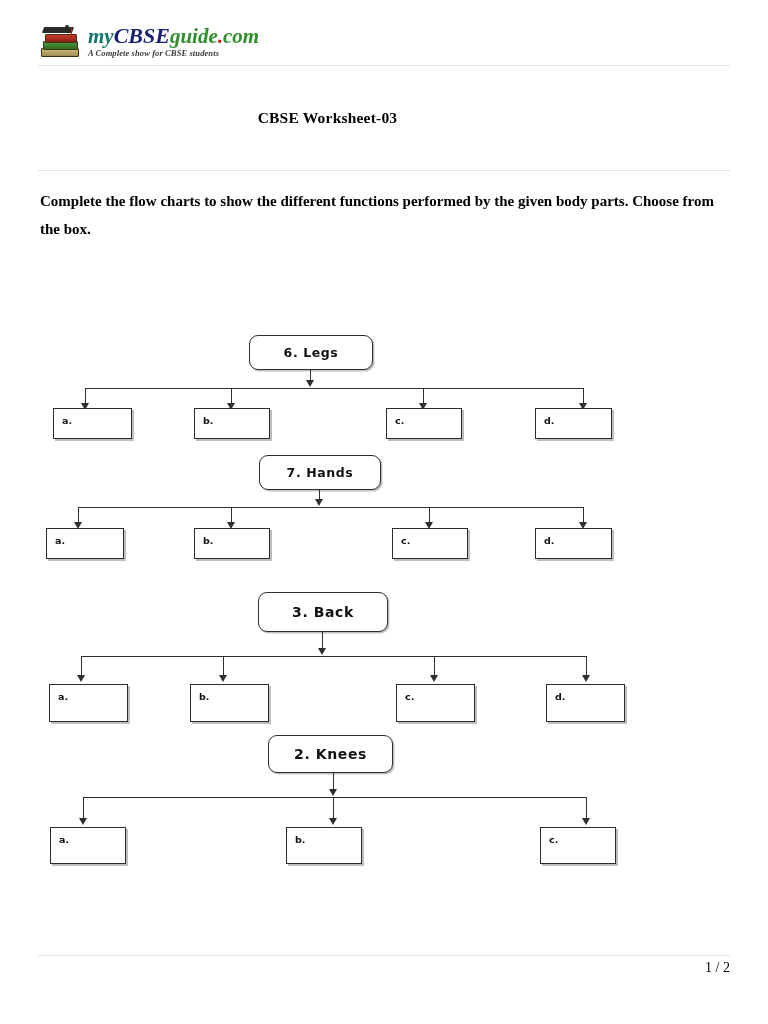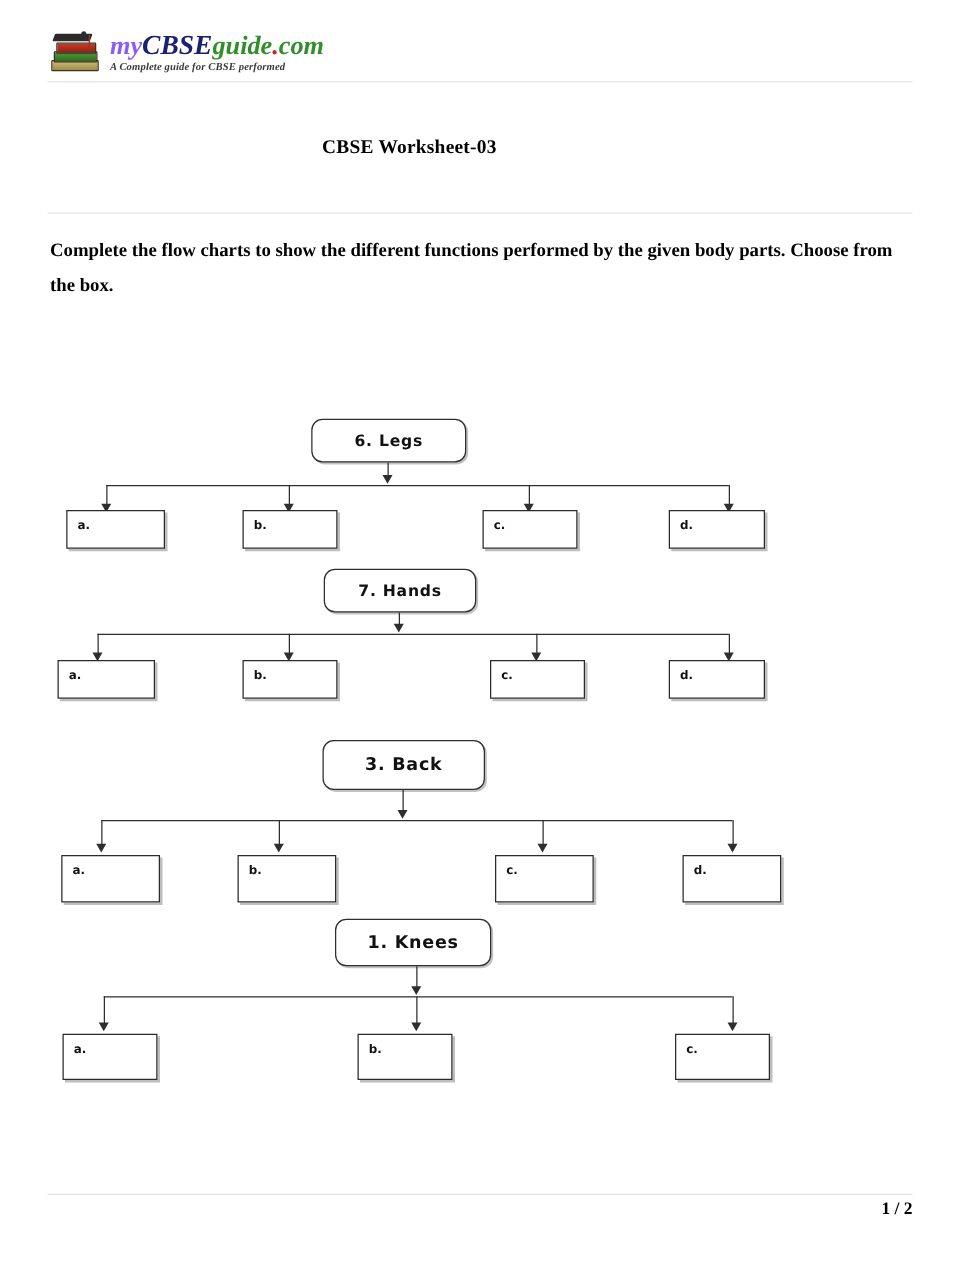--- a/index.html
+++ b/index.html
@@ -72,21 +72,21 @@
     margin-left: 6px;
     line-height: 1.05;
   }
   .logo-title {
     font-family: "Liberation Serif", serif;
     font-style: italic;
     font-weight: bold;
     font-size: 21px;
     white-space: nowrap;
   }
-  .lt-my     { color: #8b5cf6; }
+  .lt-my     { color: #0f766e; }
   .lt-cbse   { color: #1b2170; font-size: 22px; }
   .lt-guide  { color: #2f8f2a; }
   .lt-dot    { color: #cf2020; }
   .lt-com    { color: #2f8f2a; text-align: center; }
   .logo-tag {
     font-family: "Liberation Serif", serif;
     font-style: italic;
     font-weight: bold;
     font-size: 8.5px;
     color: #3a3a3a;
@@ -212,41 +212,41 @@
   }
   .footer-link {
     color: #1414d8;
     text-decoration: underline;
   }
   .page-num {
     position: absolute;
     right: 38px;
     top: 960px;
     font-family: "Liberation Serif", serif;
-    font-weight: bold;
+    font-weight: normal;
     font-size: 14px;
   }
 </style>
 </head>
 <body>
 
 <div class="page">
 
   <div class="header">
     <div class="logo-mark">
       <div class="book book-b1"></div>
       <div class="book book-b2"></div>
       <div class="book book-b3"></div>
       <div class="cap-board"></div>
       <div class="cap-knob"></div>
       <div class="cap-tassel"></div>
     </div>
     <div class="logo-text">
       <div class="logo-title"><span class="lt-my">my</span><span class="lt-cbse">CBSE</span><span class="lt-guide">guide</span><span class="lt-dot">.</span><span class="lt-com">com</span></div>
-      <div class="logo-tag">A Complete guide for CBSE performed</div>
+      <div class="logo-tag">A Complete show for CBSE students</div>
     </div>
   </div>
   <div class="rule rule-top"></div>
 
   <div class="doc-title doc-title-1">CBSE Worksheet-03</div>
   <div class="rule rule-title"></div>
 
   <div class="instruction">Complete the flow charts to show the different functions performed by the given body parts. Choose from the box.</div>
 
 
@@ -331,21 +331,21 @@
     </div>
     <div class="leaf-box" style="left:396px; top:684px; width:79px; height:38px;">
       <span class="leaf-label">c.</span>
     </div>
     <div class="leaf-box" style="left:546px; top:684px; width:79px; height:38px;">
       <span class="leaf-label">d.</span>
     </div>
   </div>
 
   <div class="chart">
-    <div class="node-head" style="left:268px; top:735px; width:125px; height:38px; font-size:14px;">1. Knees</div>
+    <div class="node-head" style="left:268px; top:735px; width:125px; height:38px; font-size:14px;">2. Knees</div>
     <div class="vline" style="left:333px; top:773px; height:18px;"></div>
     <div class="arrow-down" style="left:329px; top:789px;"></div>
     <div class="hline" style="left:83px; top:797px; width:503px;"></div>
 
     <div class="vline" style="left:83px; top:797px; height:24px;"></div>
     <div class="arrow-down" style="left:79px; top:818px;"></div>
     <div class="vline" style="left:333px; top:797px; height:24px;"></div>
     <div class="arrow-down" style="left:329px; top:818px;"></div>
     <div class="vline" style="left:586px; top:797px; height:24px;"></div>
     <div class="arrow-down" style="left:582px; top:818px;"></div>

